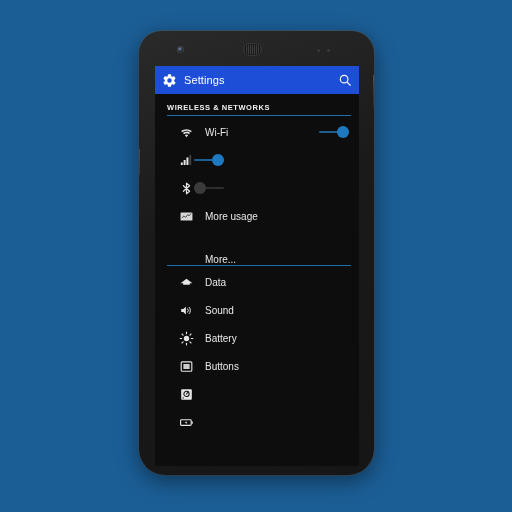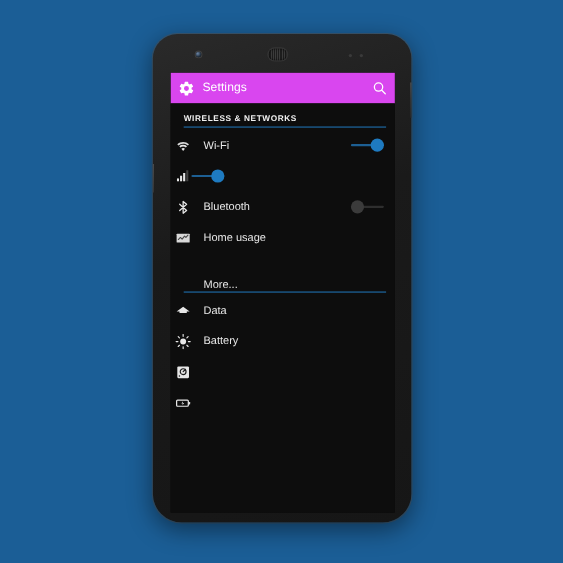--- a/index.html
+++ b/index.html
@@ -95,21 +95,21 @@
     top: 35px;
     width: 204px;
     height: 400px;
     background: #0a0a0a;
     overflow: hidden;
   }
 
   
   #action-bar {
     height: 28px;
-    background: #d946ef;
+    background: #1d4ed8;
     display: flex;
     align-items: center;
     padding: 0 7px 0 7px;
     box-sizing: border-box;
   }
   #gear-icon {
     width: 15px; height: 15px;
     flex: 0 0 auto;
     display: block;
   }
@@ -147,21 +147,21 @@
   }
   .section-divider {
     height: 1px;
     background: #1f6fae;
     margin-left: 0px;
   }
   .list-row {
     height: 28px;
     display: flex;
     align-items: center;
-    padding-left: 4px;
+    padding-left: 24px;
     padding-right: 10px;
     box-sizing: border-box;
     position: relative;
   }
   .row-icon {
     width: 15px;
     height: 15px;
     flex: 0 0 15px;
     display: flex;
     align-items: center;
@@ -267,75 +267,92 @@
             <span class="toggle-knob"></span>
           </span>
         </div>
 
         <div class="list-row">
           <span class="row-icon">
             <svg width="15" height="15" viewBox="0 0 24 24" fill="none" stroke="#e6e6e6" stroke-width="1.9" stroke-linejoin="round" stroke-linecap="round">
               <path d="M7 7.5l10 9-5 4V3.5l5 4-10 9"></path>
             </svg>
           </span>
-          <span class="row-label">Bluetooth</span>
           <span class="toggle off">
             <span class="toggle-track"></span>
             <span class="toggle-knob"></span>
           </span>
         </div>
 
         <div class="list-row">
           <span class="row-icon">
             <svg width="15" height="15" viewBox="0 0 24 24">
               <rect x="2.5" y="5.5" width="19" height="13" rx="1" fill="#d8d8d8"></rect>
               <path d="M5 14l3-3 2.5 2.5L14 9l2 2 3-3.5" fill="none" stroke="#4a4a4a" stroke-width="1.6" stroke-linecap="round" stroke-linejoin="round"></path>
             </svg>
           </span>
-          <span class="row-label">Home usage</span>
+          <span class="row-label">More usage</span>
         </div>
 
         <div class="list-row">
           <span class="row-label no-icon">More...</span>
         </div>
 
         <div class="section-header">
           <div class="section-divider"></div>
         </div>
 
         <div class="list-row">
           <span class="row-icon">
             <svg width="15" height="15" viewBox="0 0 24 24" fill="#e6e6e6">
               <path d="M12 5L2 12.5h3.2V17h13.6v-4.5H22z" opacity="0"></path>
               <path d="M12 6L2.5 13h4.2v2.4h10.6V13h4.2z"></path>
             </svg>
           </span>
           <span class="row-label">Data</span>
         </div>
 
+        <div class="list-row">
+          <span class="row-icon">
+            <svg width="15" height="15" viewBox="0 0 24 24">
+              <path d="M3.5 9.5h3.3L11 5.8v12.4L6.8 14.5H3.5z" fill="#e6e6e6"></path>
+              <path d="M13.8 9.2a4 4 0 0 1 0 5.6M16.3 6.8a7.6 7.6 0 0 1 0 10.4" fill="none" stroke="#e6e6e6" stroke-width="1.6" stroke-linecap="round"></path>
+            </svg>
+          </span>
+          <span class="row-label">Sound</span>
+        </div>
 
         <div class="list-row">
           <span class="row-icon">
             <svg width="15" height="15" viewBox="0 0 24 24">
               <circle cx="12" cy="12" r="4.3" fill="#e6e6e6"></circle>
               <g stroke="#e6e6e6" stroke-width="1.7" stroke-linecap="round">
                 <line x1="12" y1="1.8" x2="12" y2="4.4"></line>
                 <line x1="12" y1="19.6" x2="12" y2="22.2"></line>
                 <line x1="1.8" y1="12" x2="4.4" y2="12"></line>
                 <line x1="19.6" y1="12" x2="22.2" y2="12"></line>
                 <line x1="4.8" y1="4.8" x2="6.6" y2="6.6"></line>
                 <line x1="17.4" y1="17.4" x2="19.2" y2="19.2"></line>
                 <line x1="4.8" y1="19.2" x2="6.6" y2="17.4"></line>
                 <line x1="17.4" y1="6.6" x2="19.2" y2="4.8"></line>
               </g>
             </svg>
           </span>
           <span class="row-label">Battery</span>
         </div>
 
+        <div class="list-row">
+          <span class="row-icon">
+            <svg width="15" height="15" viewBox="0 0 24 24">
+              <rect x="3.5" y="4.5" width="17" height="15" rx="1.6" fill="none" stroke="#e6e6e6" stroke-width="1.8"></rect>
+              <rect x="7" y="8" width="10" height="8" fill="#cccccc"></rect>
+            </svg>
+          </span>
+          <span class="row-label">Buttons</span>
+        </div>
 
         <div class="list-row">
           <span class="row-icon">
             <svg width="15" height="15" viewBox="0 0 24 24">
               <rect x="3.5" y="3.5" width="17" height="17" rx="1.6" fill="#e6e6e6"></rect>
               <circle cx="12" cy="11" r="4.2" fill="none" stroke="#1a1a1a" stroke-width="1.7"></circle>
               <path d="M12 11l3.2-3.2" stroke="#1a1a1a" stroke-width="1.7" stroke-linecap="round"></path>
               <circle cx="6.6" cy="17.4" r="1.1" fill="#1a1a1a"></circle>
             </svg>
           </span>

